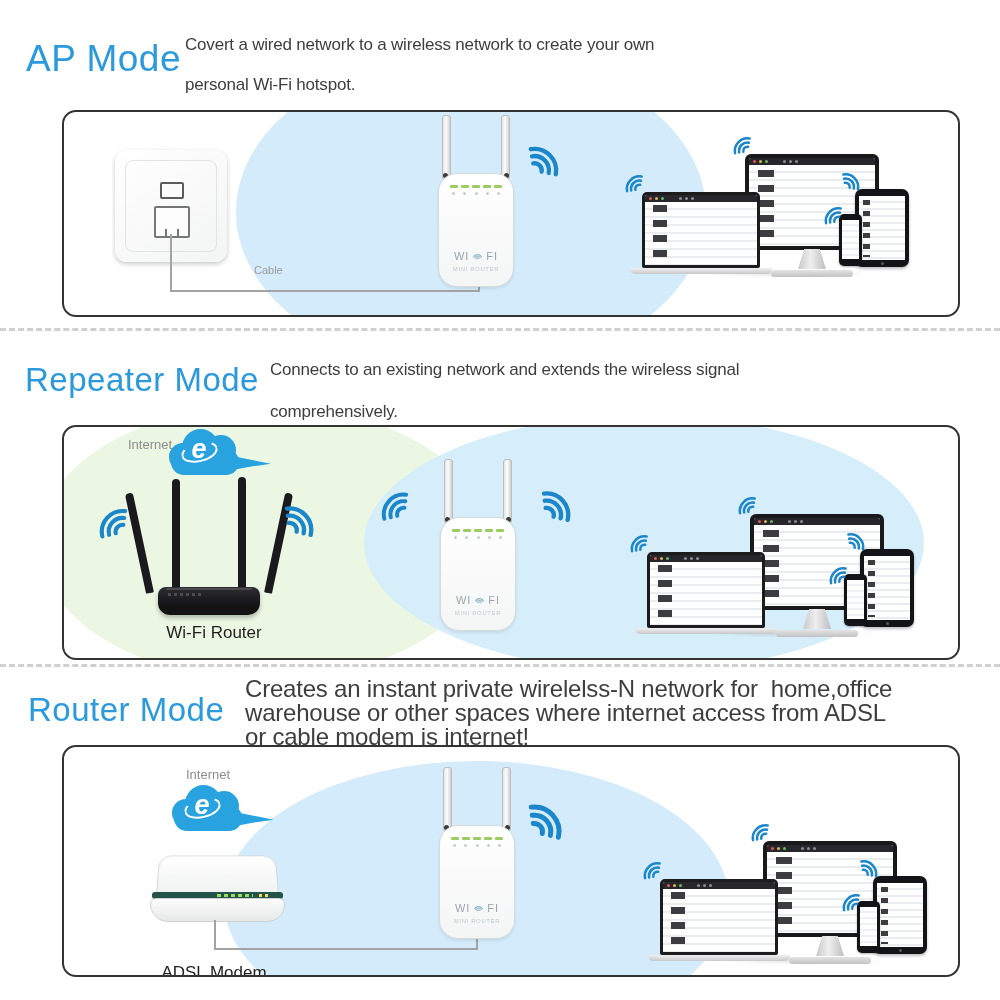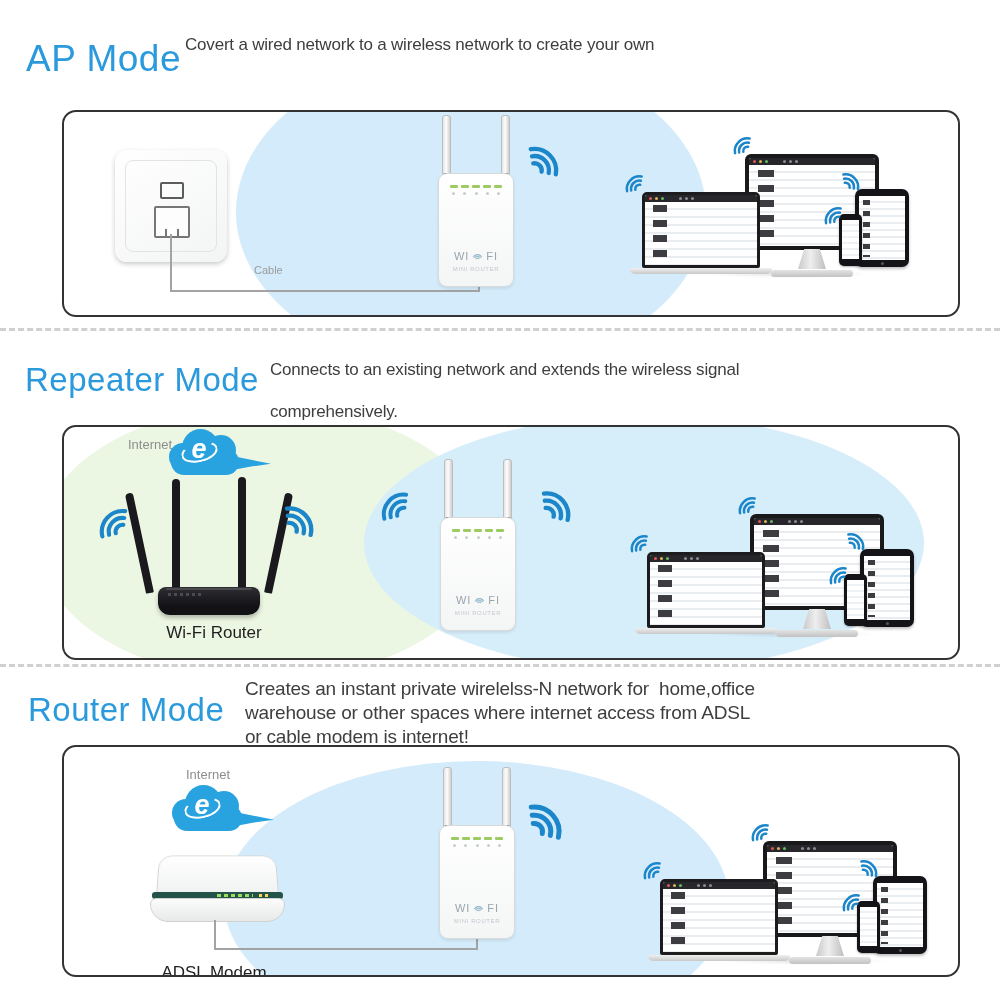--- a/index.html
+++ b/index.html
@@ -8,21 +8,21 @@
 
   
   .title{position:absolute;color:#2b9add;font-weight:400;letter-spacing:.5px;white-space:nowrap}
   #t1{left:26px;top:13px;font-size:37px}
   #t2{left:25px;top:339px;font-size:33px}
   #t3{left:28px;top:669px;font-size:33px}
   .desc{position:absolute;color:#3e3e3e;font-size:17px;letter-spacing:-.2px}
   .desc span{display:block;white-space:pre}
   #d1{left:185px;top:25px;line-height:40px}
   #d2{left:270px;top:349px;line-height:42px}
-  #d3{left:245px;top:677px;line-height:24px;font-size:19px}
+  #d3{left:245px;top:677px;line-height:24px;font-size:24px}
 
   
   .panel{position:absolute;left:62px;width:894px;border:2px solid #333;border-radius:14px;
          overflow:hidden;background:#fff}
   #p1{top:110px;height:203px}
   #p2{top:425px;height:231px}
   #p3{top:745px;height:228px}
   .blob{position:absolute;border-radius:50%}
   #p1 .blob-blue{left:172px;top:-60px;width:470px;height:320px;background:#d3ebfa}
   #p2 .blob-green{left:-25px;top:-22px;width:450px;height:275px;background:#ecf7e3}
@@ -56,21 +56,21 @@
   .repeater{position:absolute;width:76px;height:172px}
   #p1 .repeater{left:374px;top:3px}
   #p2 .repeater{left:376px;top:32px}
   #p3 .repeater{left:375px;top:20px}
   .ant{position:absolute;top:0;width:7px;height:62px;background:linear-gradient(90deg,#e4e4e4,#fdfdfd 45%,#cfcfcf);
        border:1px solid #bdbdbd;border-radius:3px 3px 2px 2px}
   .a-l{left:4px}.a-r{right:4px}
   .joint{position:absolute;top:58px;width:5px;height:5px;border-radius:50%;background:#3a3a3a}
   .j-l{left:5px}.j-r{right:5px}
   .rep-body{position:absolute;left:0;top:58px;width:74px;height:112px;background:linear-gradient(180deg,#fff,#f4f5f5);
-            border:1px solid #d7d9da;border-radius:9px;box-shadow:0 2px 3px rgba(0,0,0,.08)}
+            border:1px solid #d7d9da;border-radius:19px;box-shadow:0 2px 3px rgba(0,0,0,.08)}
   .leds{position:absolute;left:11px;right:11px;top:11px;display:flex;justify-content:space-between}
   .leds i{width:8px;height:3px;background:#9ccb62;border-radius:1px}
   .ledsub{position:absolute;left:13px;right:13px;top:18px;display:flex;justify-content:space-between}
   .ledsub i{width:3px;height:3px;background:#c6cdd1;border-radius:50%}
   .brand{position:absolute;left:0;right:0;bottom:24px;display:flex;align-items:center;justify-content:center;gap:3px;
          color:#9aa6ad;font-size:11px;letter-spacing:1px}
   .bfan{width:11px;height:7px}
   .bfan path{fill:none;stroke:#8fb6c9;stroke-width:10;stroke-linecap:round}
   .model{position:absolute;left:0;right:0;bottom:14px;text-align:center;color:#c3cad0;font-size:6px;letter-spacing:.6px}
 
@@ -166,20 +166,21 @@
         background:radial-gradient(ellipse at center,rgba(0,0,0,.10),transparent 70%)}
 </style>
 </head>
 <body>
 
 <div class="page">
 
   <h1 class="title" id="t1">AP Mode</h1>
   <div class="desc" id="d1">
     <span>Covert a wired network to a wireless network to create your own</span>
+    <span>personal Wi-Fi hotspot.</span>
   </div>
 
   <div class="panel" id="p1">
     <i class="blob blob-blue"></i>
 
     <div class="socket">
       <i class="sock-frame"></i>
       <i class="sock-pc"></i>
       <i class="sock-port"></i>
     </div>

